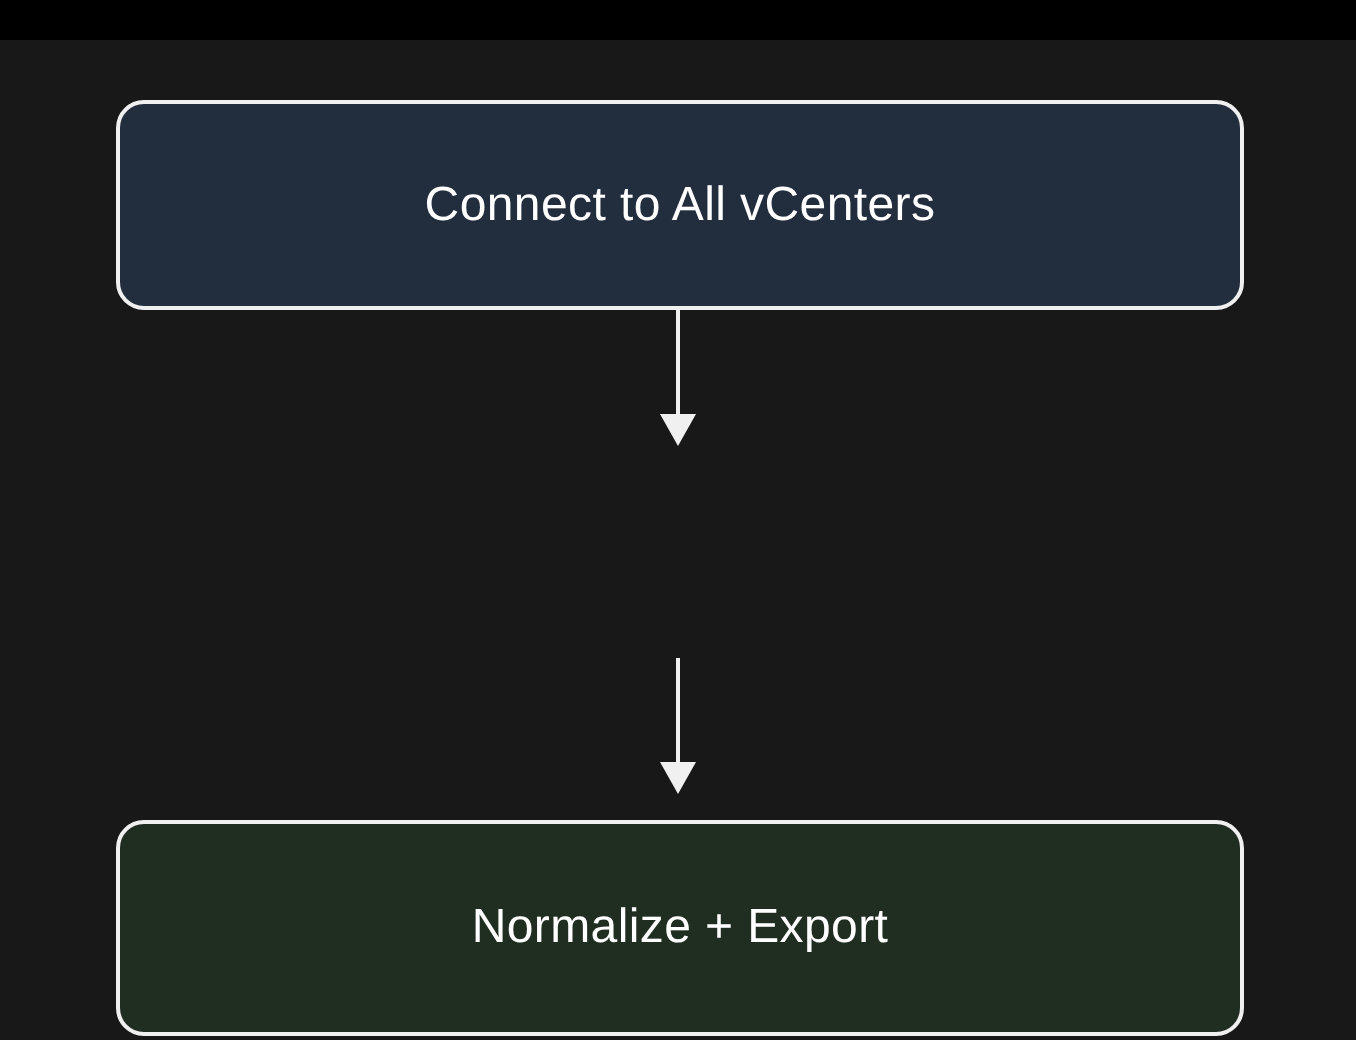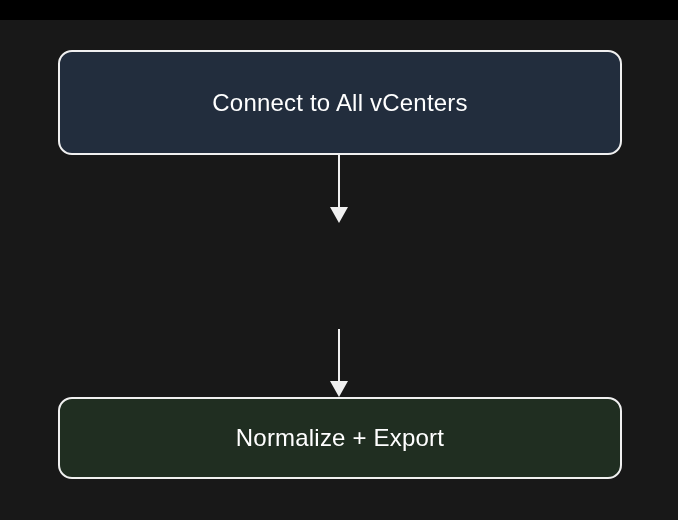--- a/index.html
+++ b/index.html
@@ -21,21 +21,21 @@
     width: 564px;
     box-sizing: border-box;
     border: 2px solid #f0f0f0;
     border-radius: 14px;
     display: flex;
     align-items: center;
     justify-content: center;
   }
   .node-0 { top: 30px;  height: 105px; }
   .node-1 { top: 203px; height: 106px; }
-  .node-2 { top: 377px; height: 82px; }
+  .node-2 { top: 390px; height: 108px; }
   .node-label {
     font-size: 24px;
     letter-spacing: 0.2px;
     white-space: nowrap;
   }
   .arrow {
     position: absolute;
     left: 0;
     width: 678px;
     display: flex;

